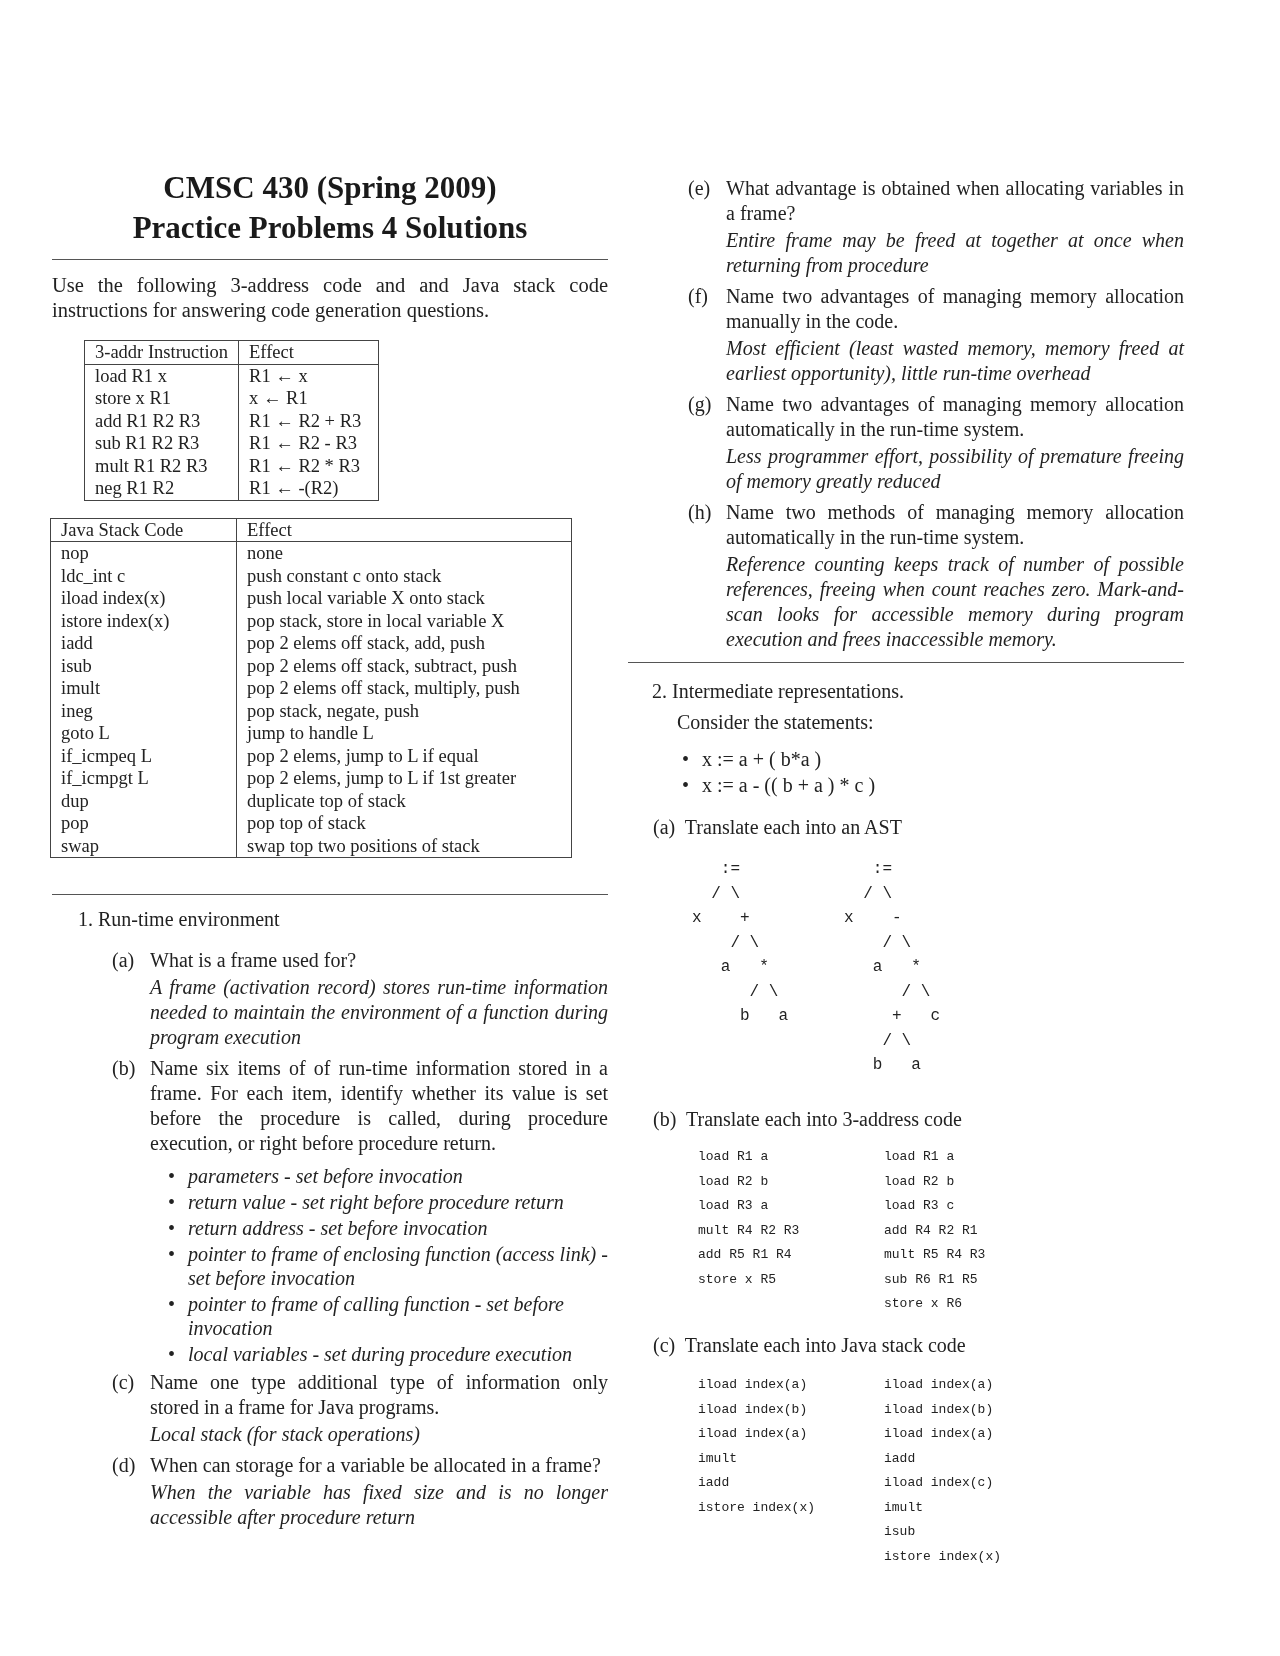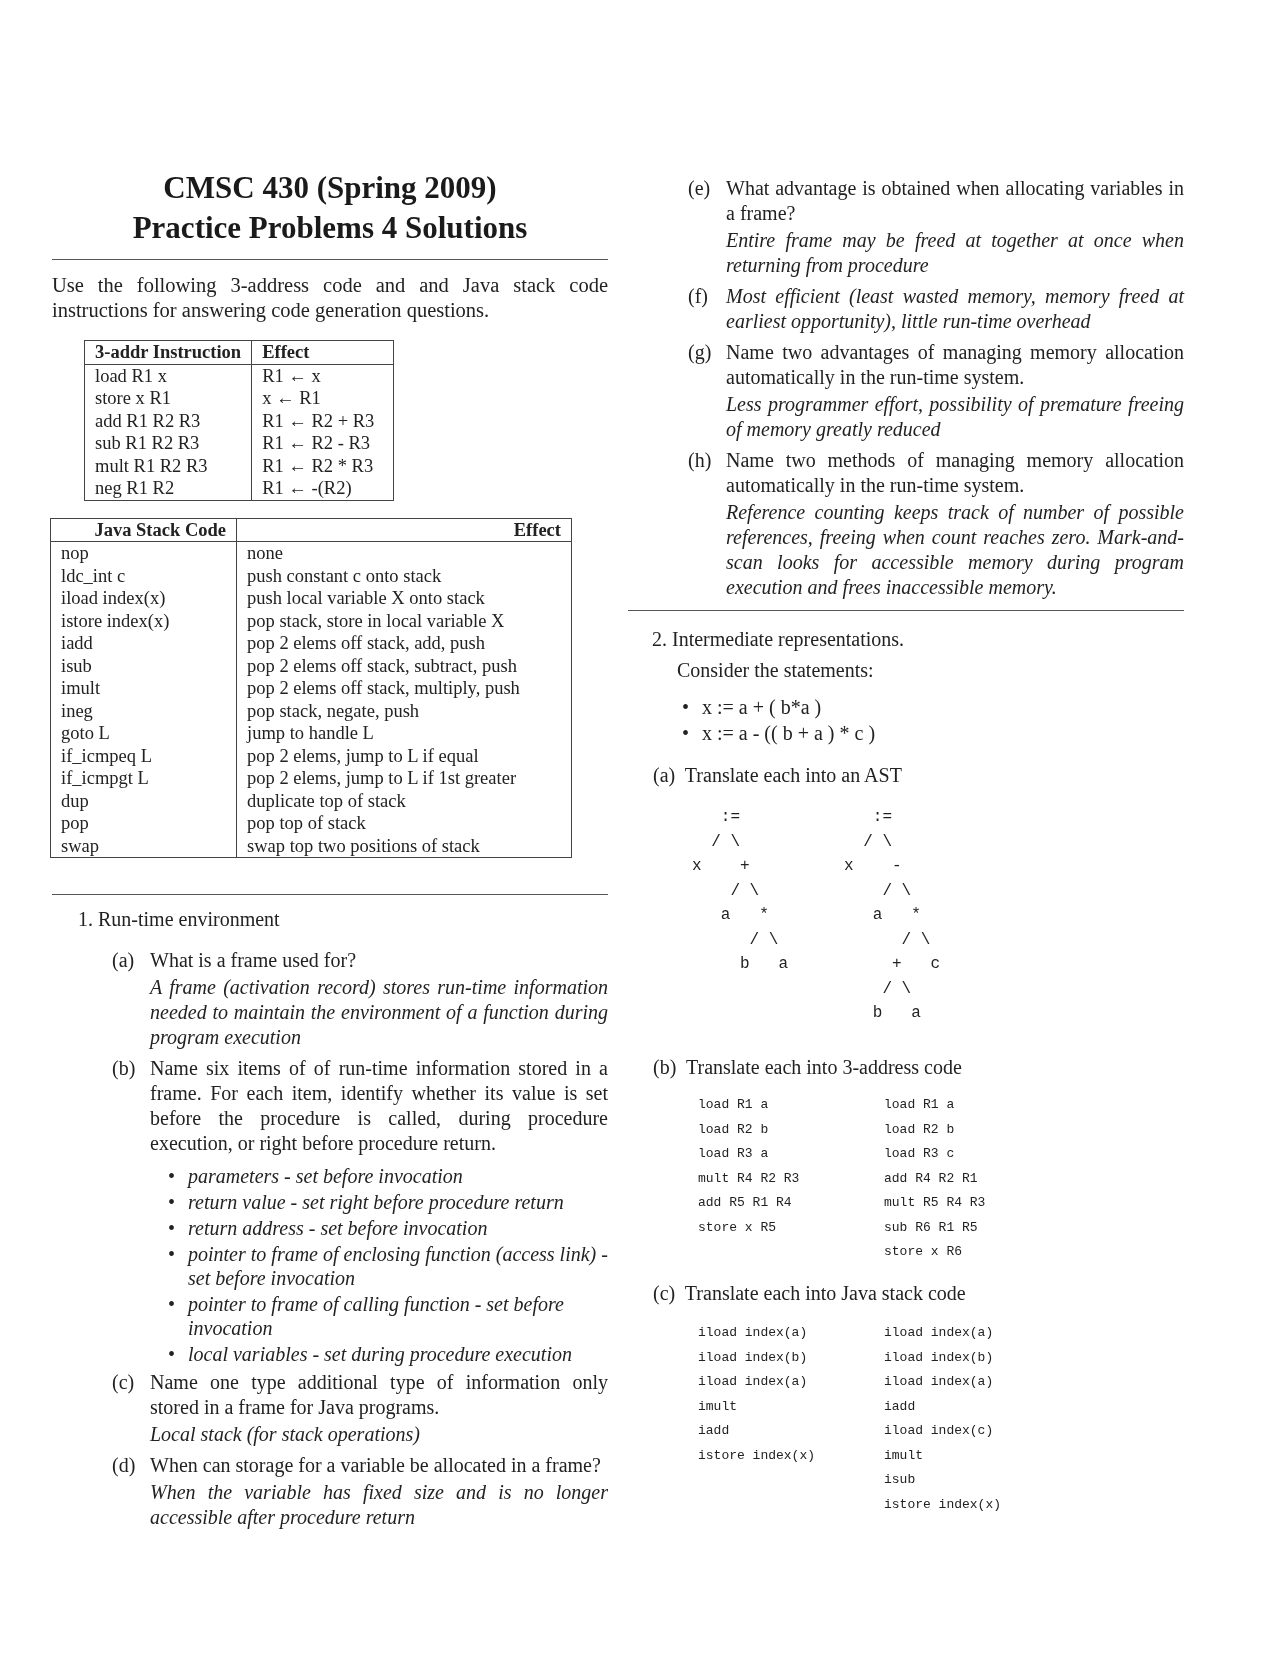--- a/index.html
+++ b/index.html
@@ -16,21 +16,21 @@
     .title {
       font-family: "Liberation Serif", "DejaVu Serif", serif;
       font-weight: bold; font-size: 31px; text-align: center; line-height: 40px;
       color: #1a1a1a;
     }
     .rule { height: 0; border-top: 1.5px solid #555; }
     .intro { font-family: "Liberation Serif", serif; font-size: 20.5px; line-height: 25px; text-align: justify; text-align-last: left; }
 
     table.instr { border-collapse: collapse; font-family: "Liberation Serif", serif; font-size: 18.5px; line-height: 22.5px; }
     table.instr td, table.instr th { padding: 0 10px; text-align: left; vertical-align: top; white-space: nowrap; }
-    table.instr th { font-weight: bold; border-bottom: 1.5px solid #444; text-align: right; }
+    table.instr th { font-weight: normal; border-bottom: 1.5px solid #444; }
     table.instr { border: 1.5px solid #444; }
     table.instr .c1 { border-right: 1.5px solid #444; }
 
     .section { font-family: "Liberation Serif", serif; font-size: 20px; line-height: 25px; }
     .q { position: relative; padding-left: 38px; margin-top: 6px; }
     .q .lab { position: absolute; left: 0; top: 0; }
     .ans { font-style: italic; text-align: justify; text-align-last: left; margin-top: 2px; }
     .qtext { text-align: justify; text-align-last: left; }
     ul.bul { list-style: none; margin-top: 8px; padding-left: 36px; }
     ul.bul li { position: relative; padding-left: 2px; font-style: italic; margin-bottom: 2px; line-height: 24px; }
@@ -195,20 +195,21 @@
 
 <div class="col-right">
   <div class="section" style="padding-left:60px;">
     <div class="q" style="margin-top:0;">
       <span class="lab">(e)</span>
       <div class="qtext">What advantage is obtained when allocating variables in a frame?</div>
       <div class="ans">Entire frame may be freed at together at once when returning from procedure</div>
     </div>
     <div class="q">
       <span class="lab">(f)</span>
+      <div class="qtext">Name two advantages of managing memory allocation manually in the code.</div>
       <div class="ans">Most efficient (least wasted memory, memory freed at earliest opportunity), little run-time overhead</div>
     </div>
     <div class="q">
       <span class="lab">(g)</span>
       <div class="qtext">Name two advantages of managing memory allocation automatically in the run-time system.</div>
       <div class="ans">Less programmer effort, possibility of premature freeing of memory greatly reduced</div>
     </div>
     <div class="q">
       <span class="lab">(h)</span>
       <div class="qtext">Name two methods of managing memory allocation automatically in the run-time system.</div>

